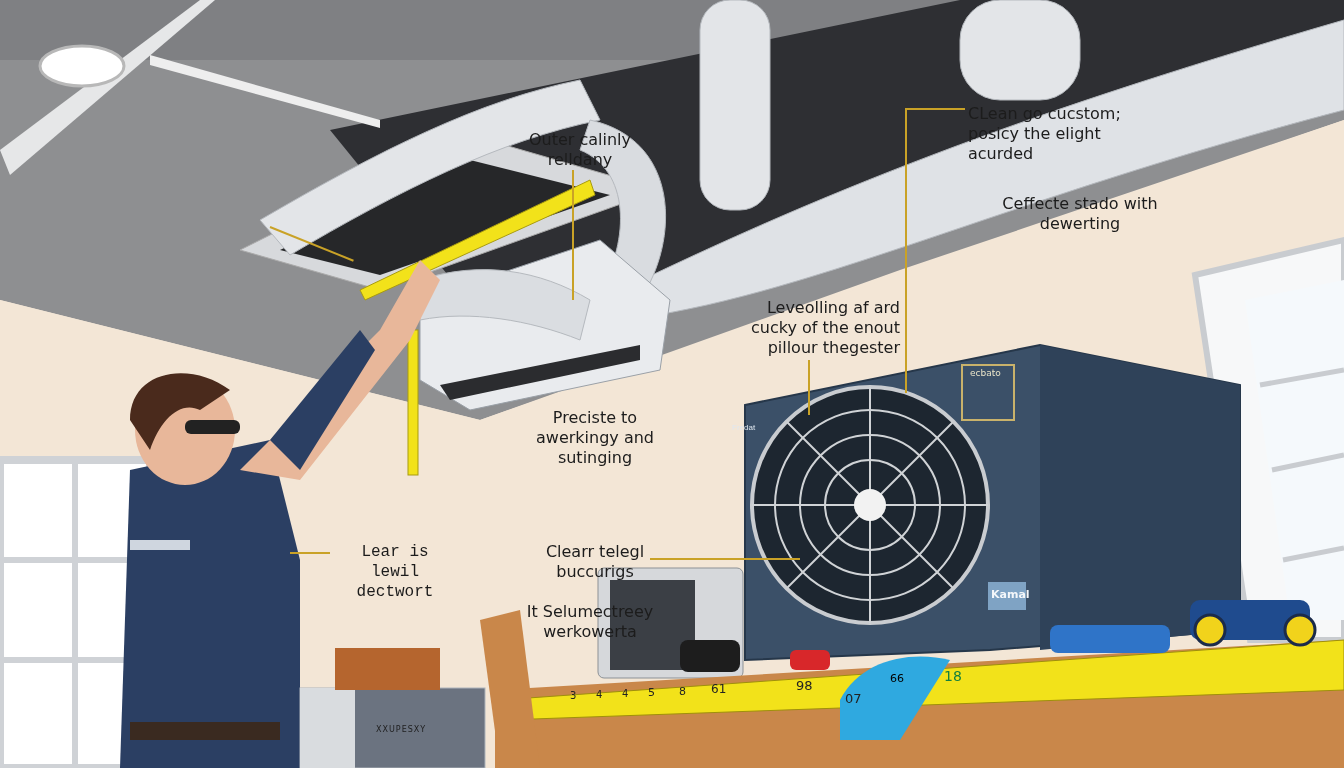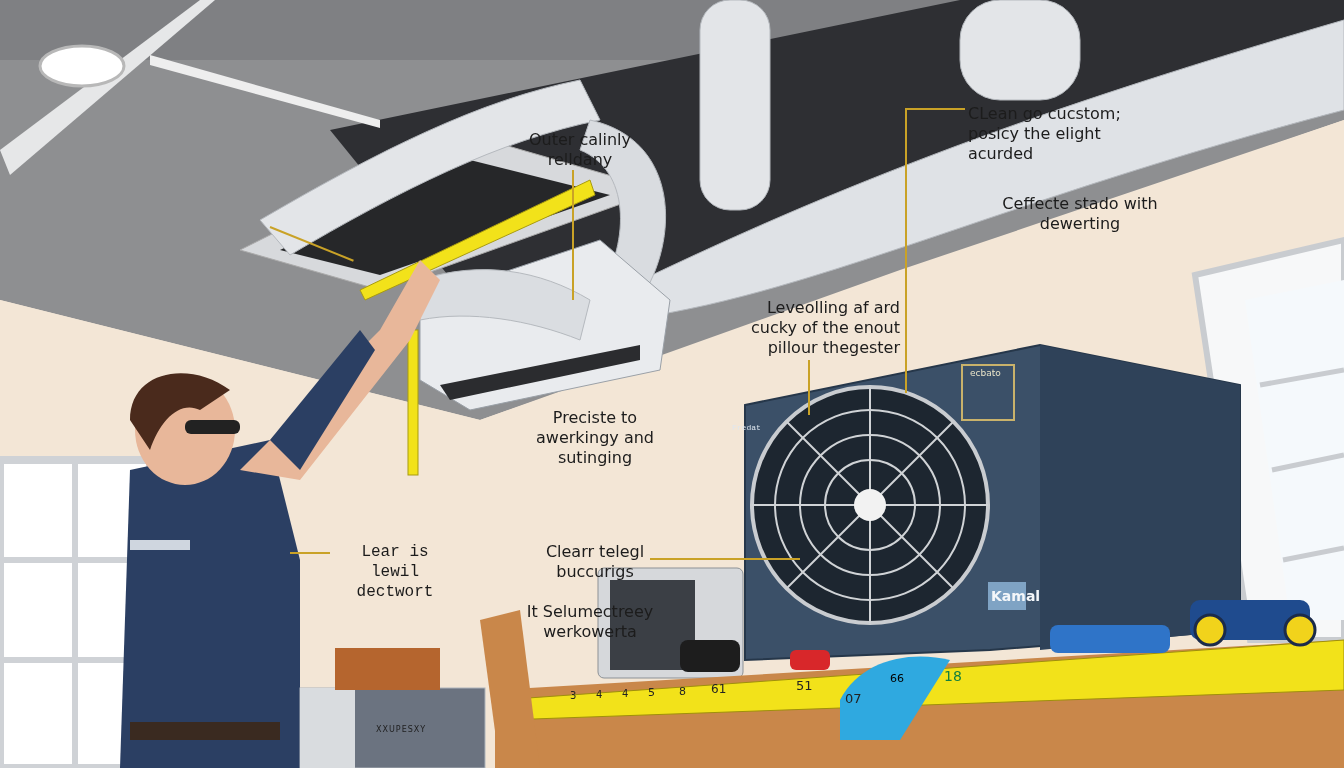--- a/index.html
+++ b/index.html
@@ -126,28 +126,28 @@
 awerkingy and
 sutinging</div>
   <div class="label" style="left:335px;top:542px;width:120px;font-family:Liberation Mono, monospace;">Lear is lewil
 dectwort</div>
   <div class="label" style="left:535px;top:542px;width:120px;">Clearr telegl
 buccurigs</div>
   <div class="label" style="left:515px;top:602px;width:150px;">It Selumectreey
 werkowerta</div>
 
   <div class="abs" style="left:970px;top:368px;font-size:9px;color:#e8e3c8;font-family:'DejaVu Sans',sans-serif;">ecbato</div>
-  <div class="abs" style="left:732px;top:423px;font-size:8px;color:#dfe7ef;font-family:Liberation Mono, monospace;">Fredat</div>
-  <div class="abs" style="left:991px;top:588px;font-size:14px;color:#f4f7fa;font-weight:bold;font-family:'DejaVu Sans',sans-serif;">Kamal</div>
+  <div class="abs" style="left:732px;top:423px;font-size:8px;color:#dfe7ef;font-family:Liberation Sans, sans-serif;">Fredat</div>
+  <div class="abs" style="left:991px;top:588px;font-size:11px;color:#f4f7fa;font-weight:bold;font-family:'DejaVu Sans',sans-serif;">Kamal</div>
 
   <div class="abs" style="left:570px;top:690px;font-size:10px;color:#222;">3</div>
   <div class="abs" style="left:596px;top:689px;font-size:10px;color:#222;">4</div>
   <div class="abs" style="left:622px;top:688px;font-size:10px;color:#222;">4</div>
   <div class="abs" style="left:648px;top:686px;font-size:11px;color:#222;">5</div>
   <div class="abs" style="left:679px;top:685px;font-size:11px;color:#222;">8</div>
   <div class="abs" style="left:711px;top:682px;font-size:12px;color:#222;text-align:center;">61</div>
-  <div class="abs" style="left:796px;top:678px;font-size:13px;color:#222;">51</div>
+  <div class="abs" style="left:796px;top:678px;font-size:13px;color:#222;">98</div>
   <div class="abs" style="left:845px;top:676px;font-size:13px;color:#222;margin-top:15px;">07</div>
   <div class="abs" style="left:890px;top:672px;font-size:11px;color:#000000;">66</div>
   <div class="abs" style="left:944px;top:668px;font-size:14px;color:#15803d;">18</div>
 
   <div class="abs" style="left:376px;top:725px;font-size:8px;color:#1e1e1e;letter-spacing:1px;">XXUPESXY</div>
 </div>
 
 </body></html>

